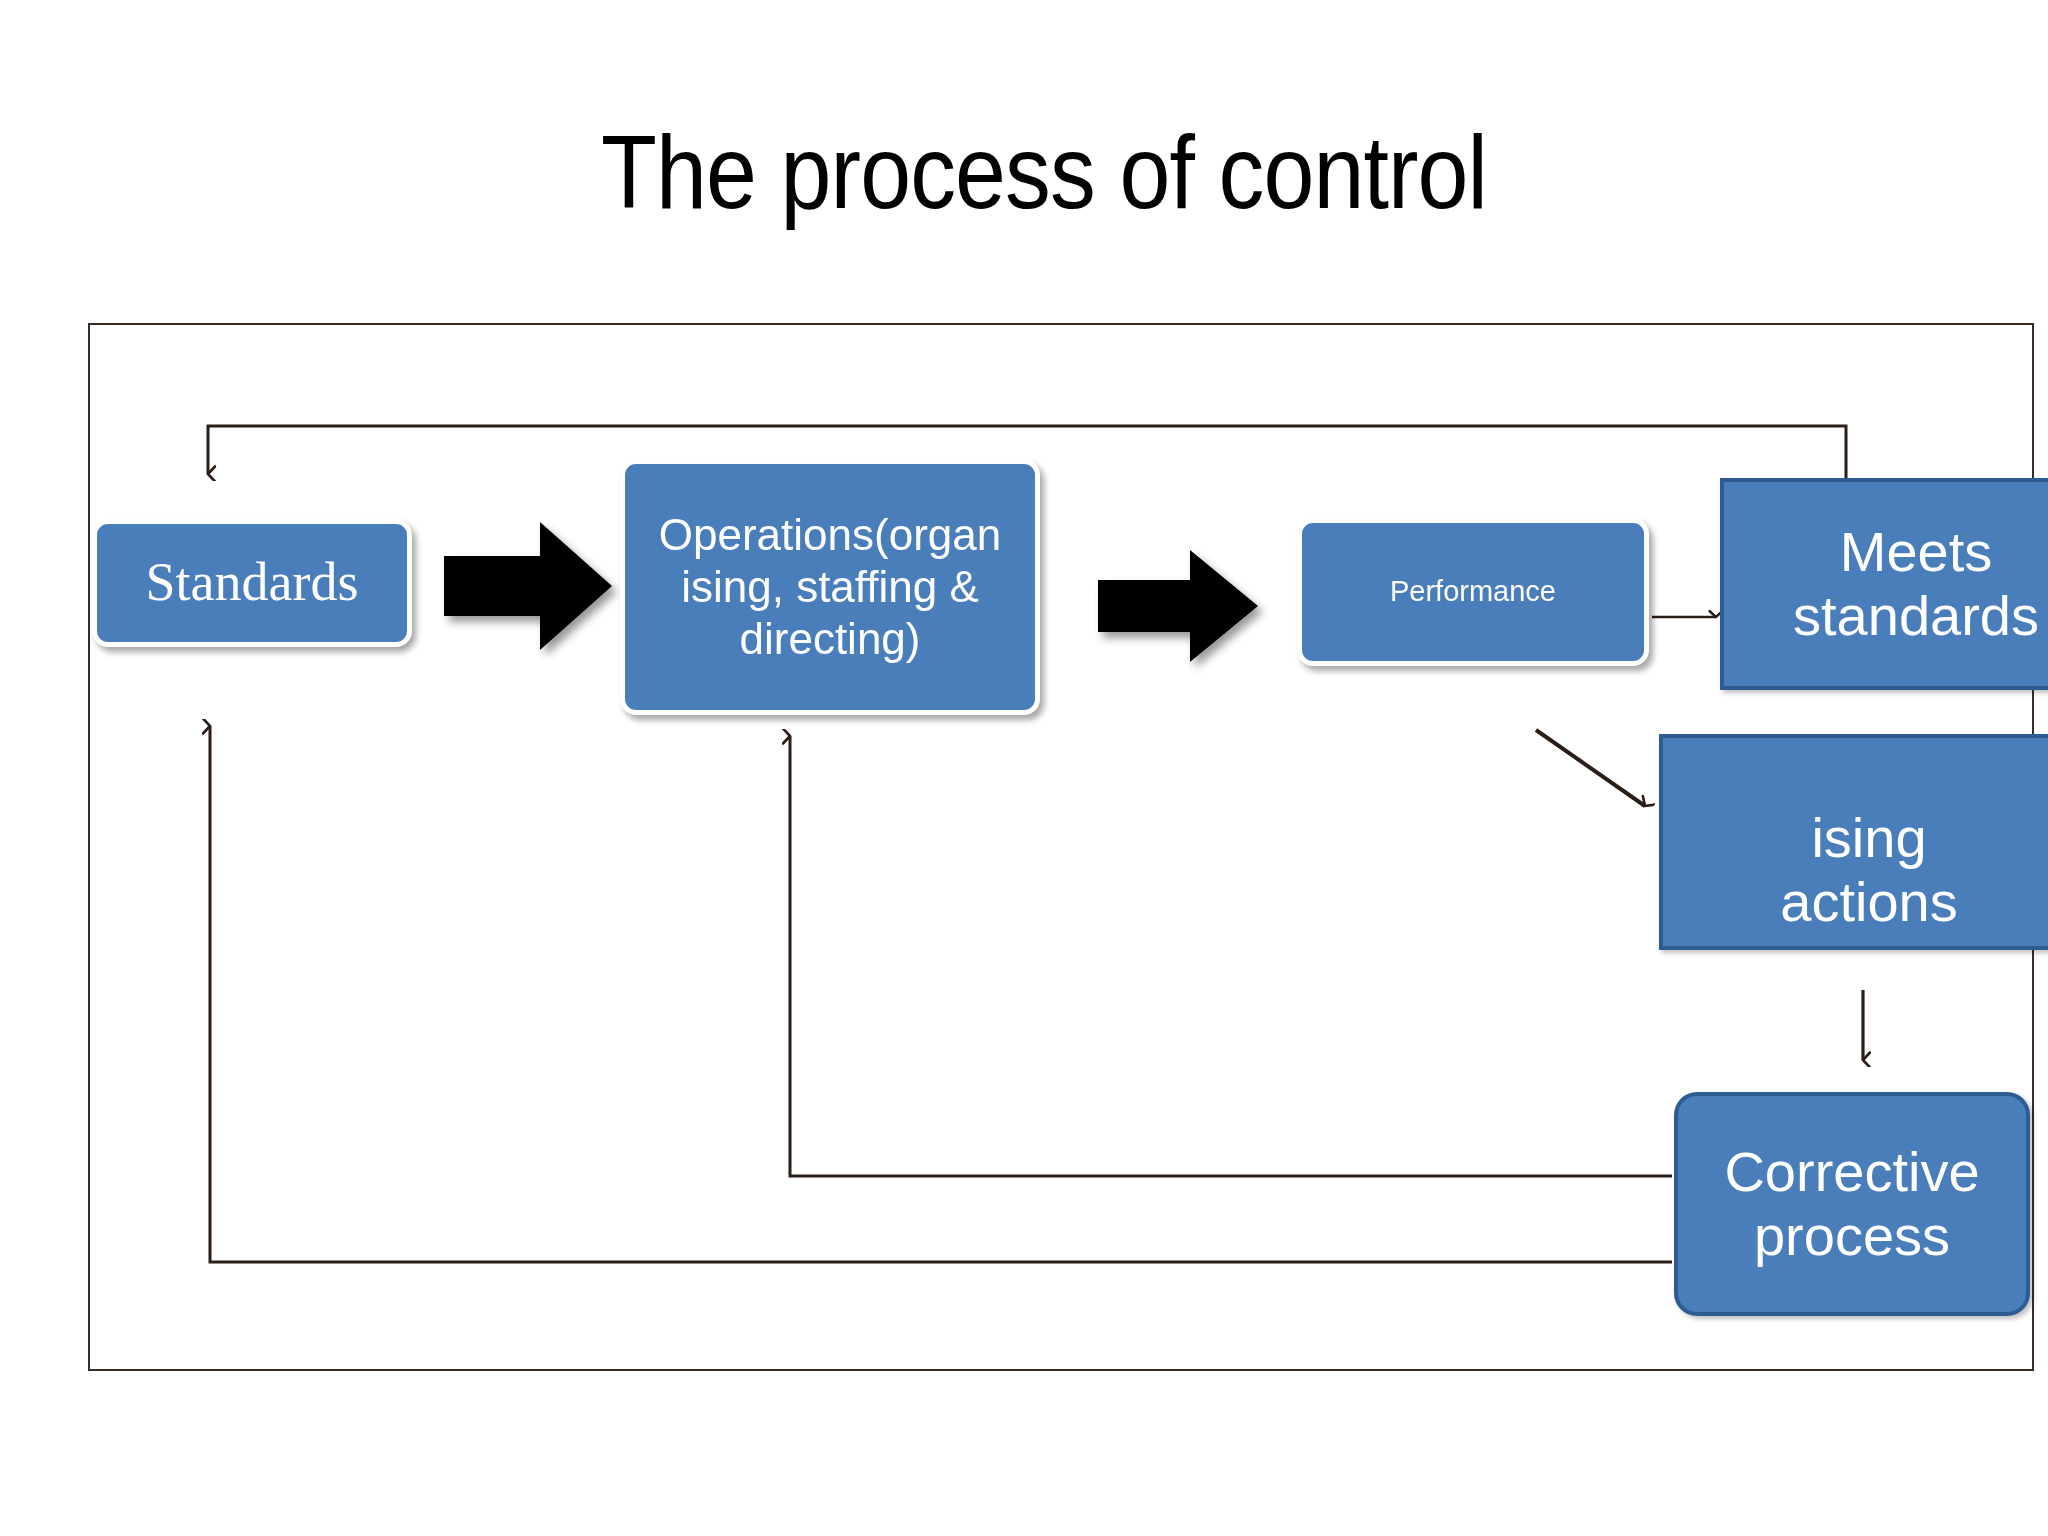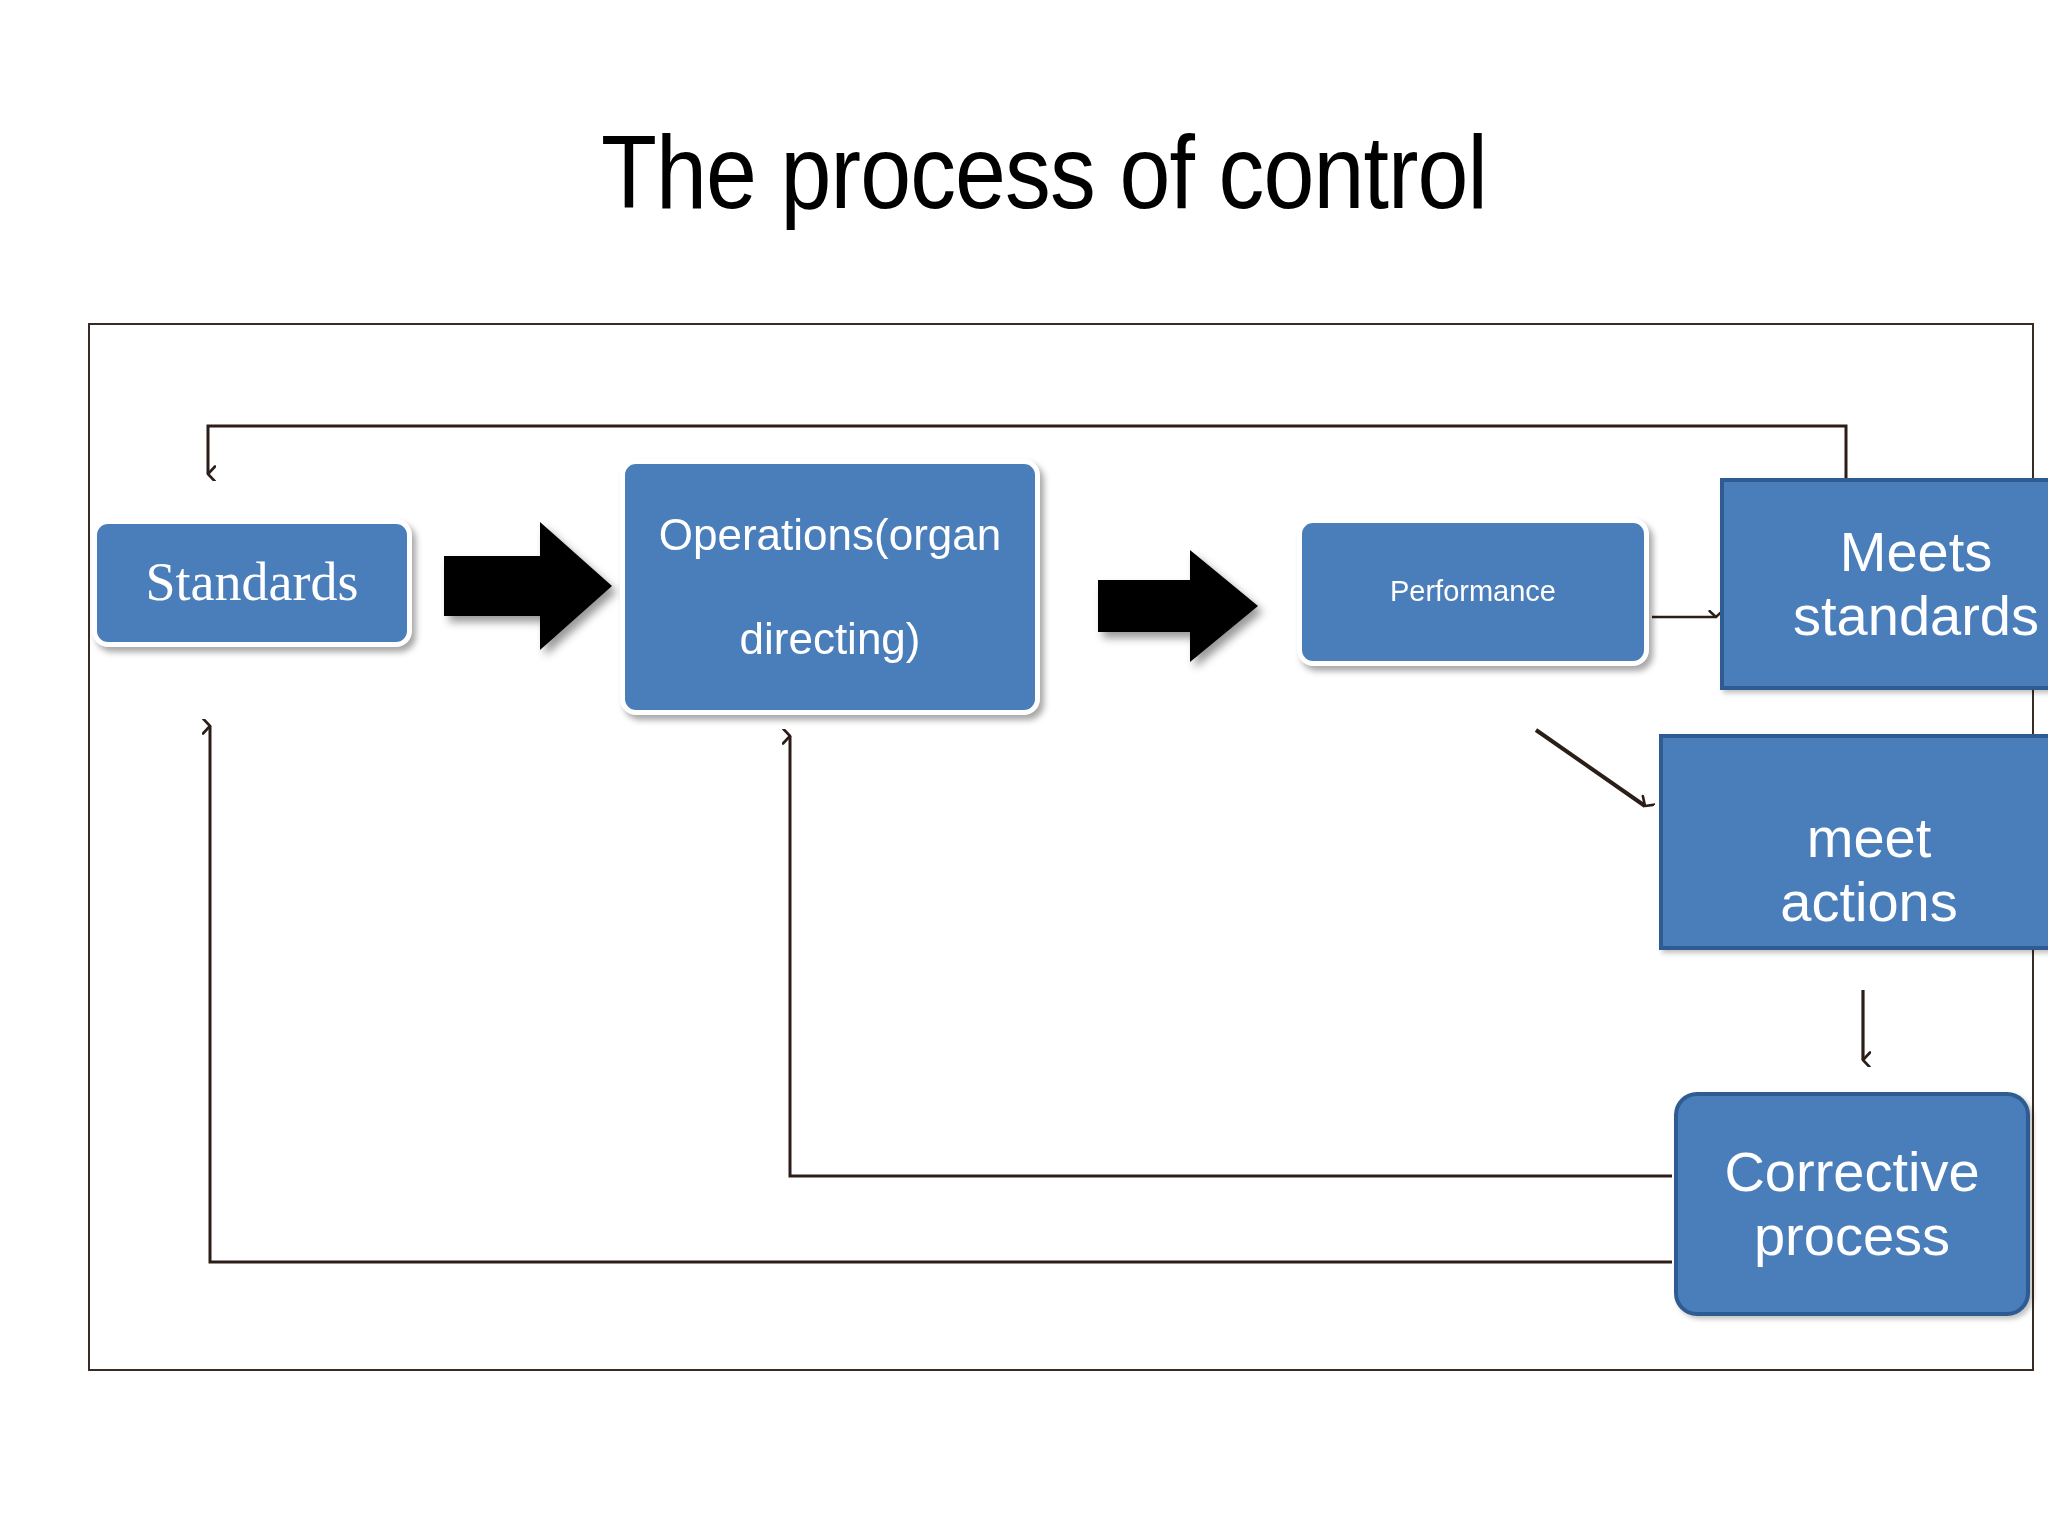--- a/index.html
+++ b/index.html
@@ -204,40 +204,40 @@
     </svg>
   </div>
 
   <div class="soft-box" id="box-standards">
     <span class="txt">Standards</span>
   </div>
 
   <div class="soft-box" id="box-operations">
     <span class="txt">
       <span>Operations(organ</span><br>
-      <br>
+      <span>ising, staffing &amp;</span><br>
       <span>directing)</span>
     </span>
   </div>
 
   <div class="soft-box" id="box-performance">
     <span class="txt">Performance</span>
   </div>
 
   <div class="hard-box" id="box-meets">
     <span class="txt">
       <span>Meets</span><br>
       <span>standards</span>
     </span>
   </div>
 
   <div class="hard-box" id="box-does-not-meet">
     <span class="txt">
       <br>
-      <span>meet</span><br>
+      <span>ising</span><br>
       <span>actions</span>
     </span>
   </div>
 
   <div class="hard-box" id="box-corrective">
     <span class="txt">
       <span>Corrective</span><br>
       <span>process</span>
     </span>
   </div>

